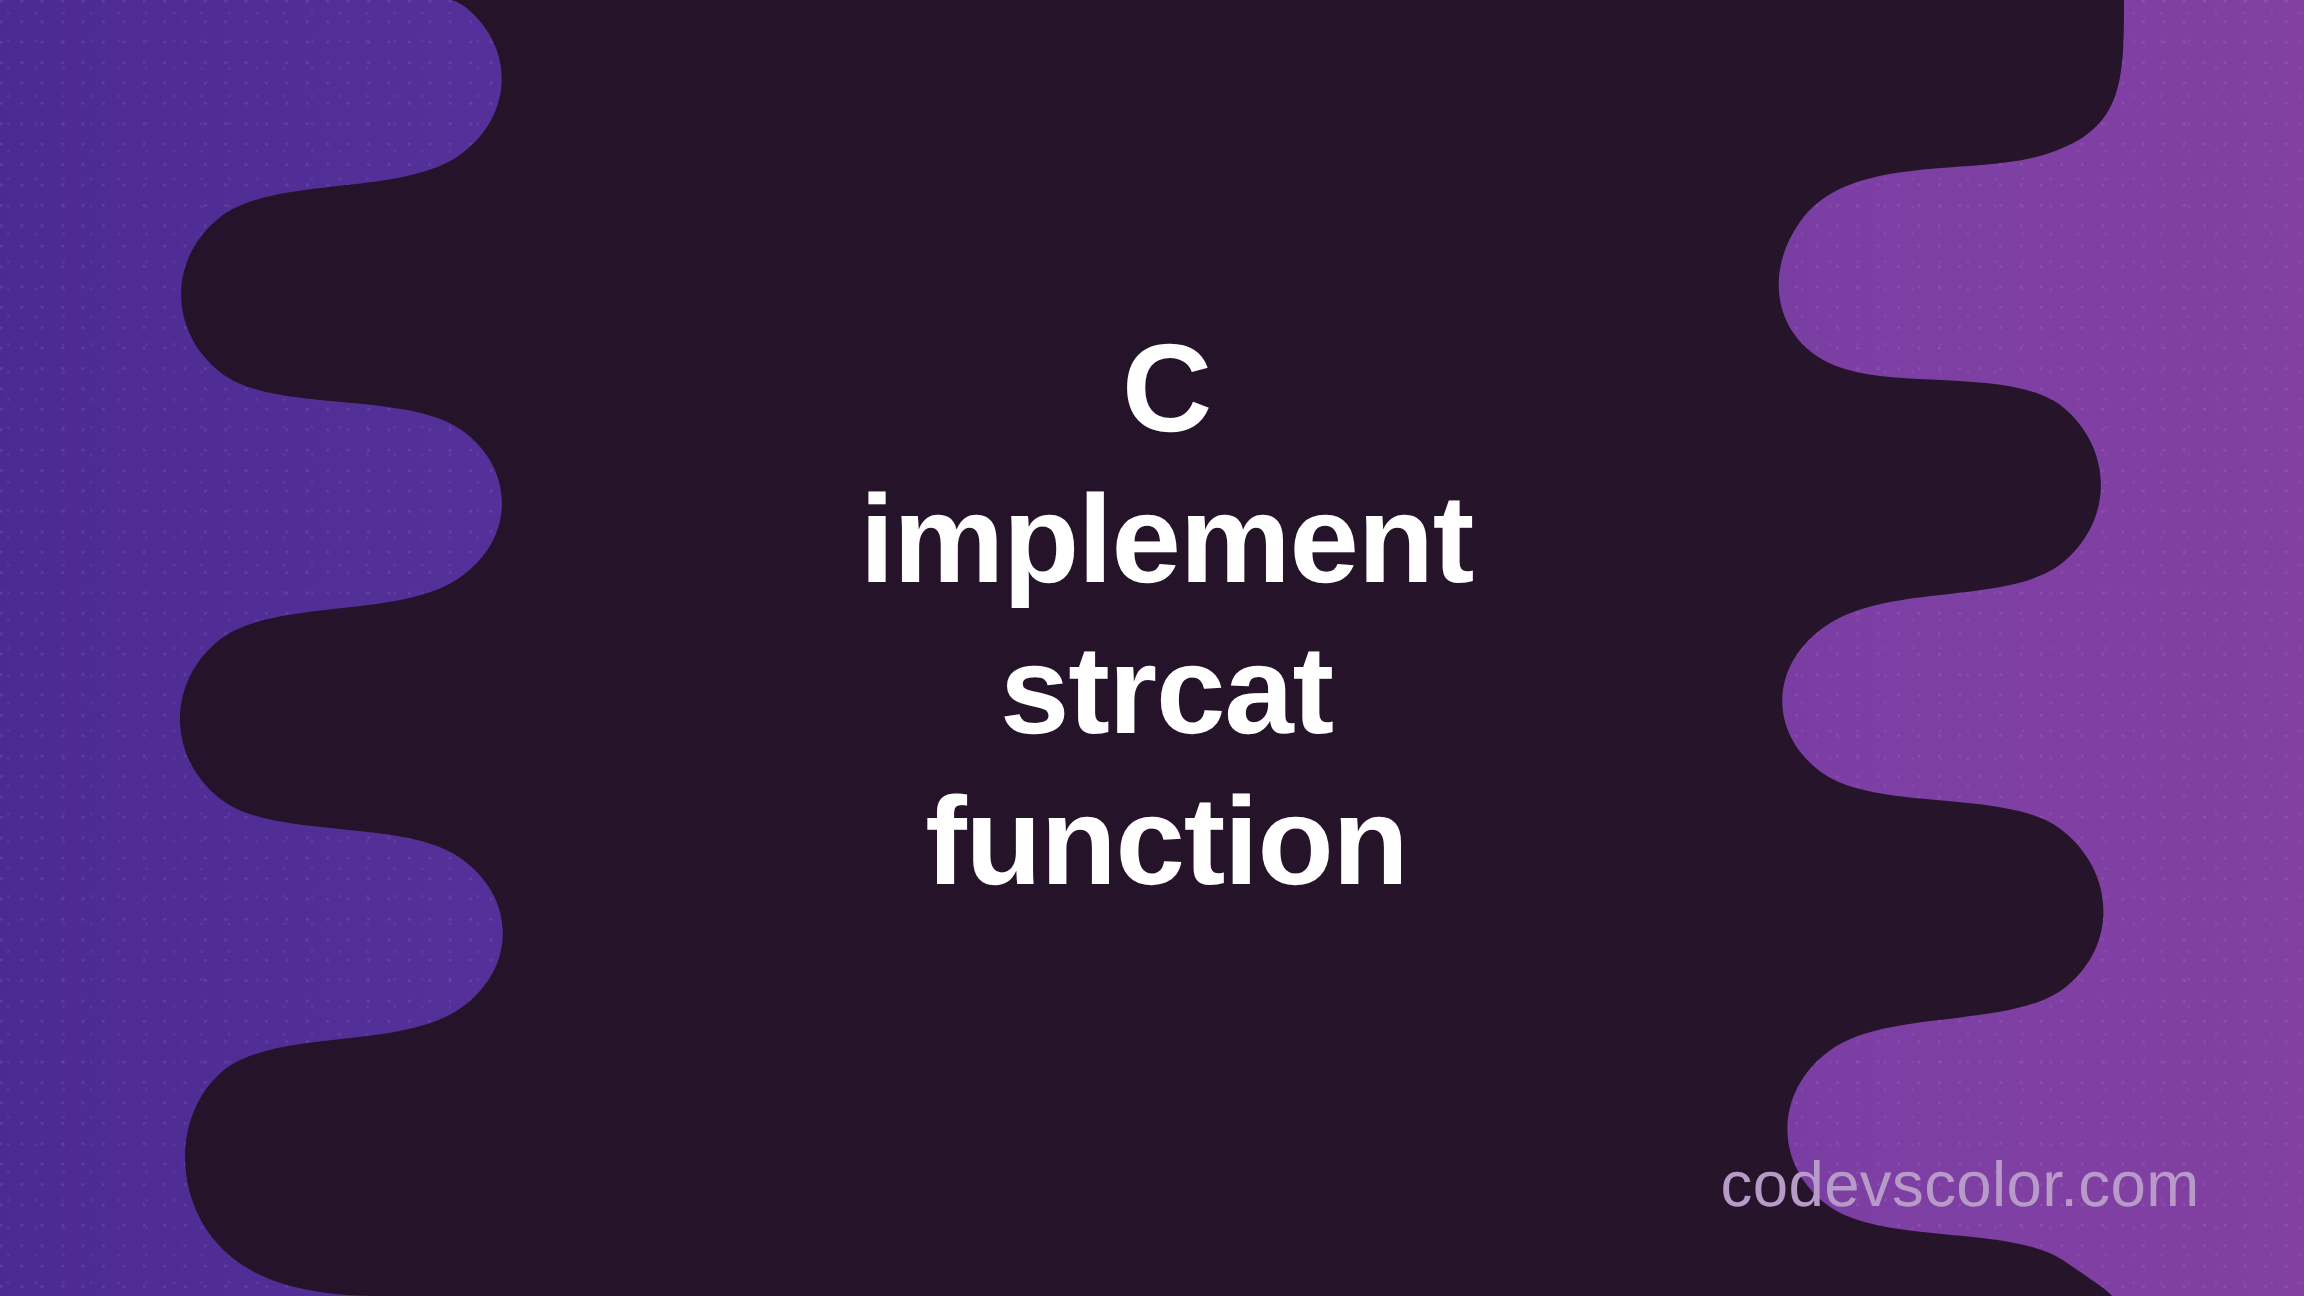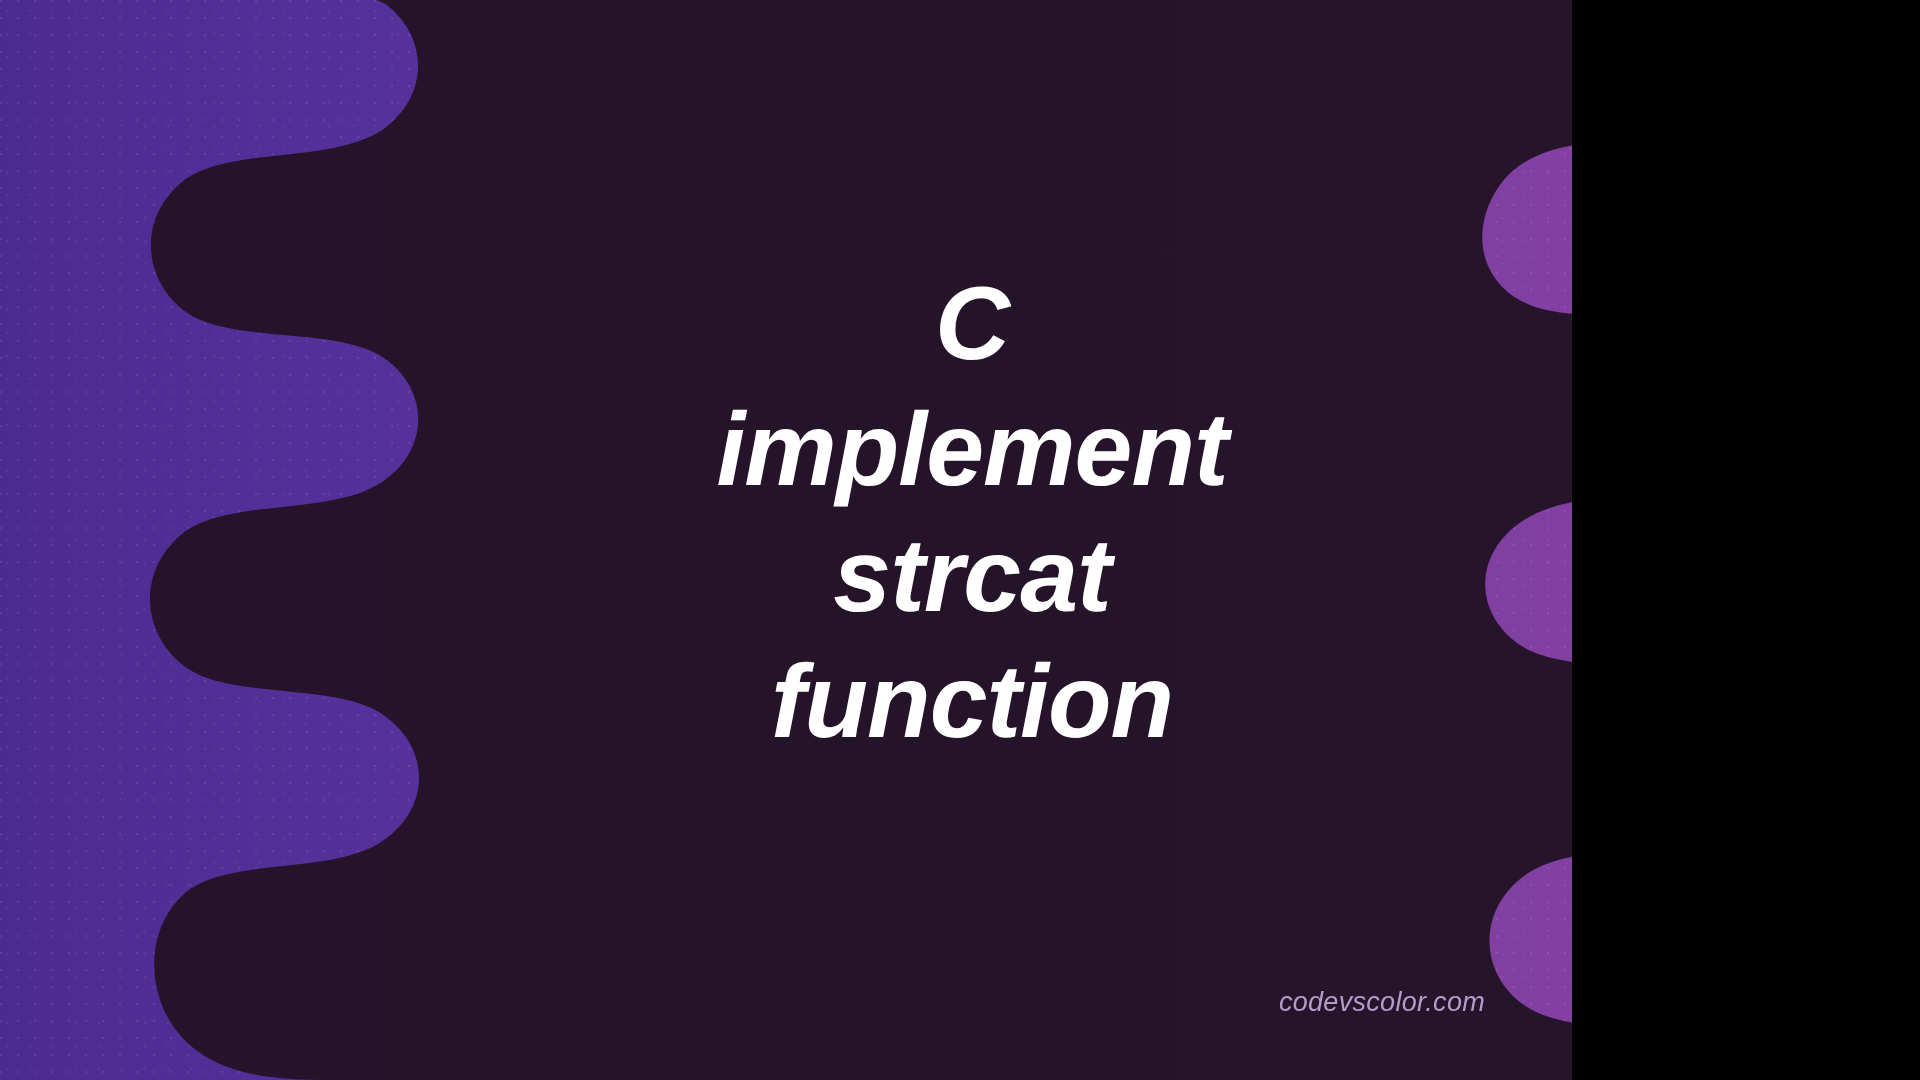--- a/index.html
+++ b/index.html
@@ -6,24 +6,23 @@
     margin: 0;
     padding: 0;
     background: #000;
   }
   body {
     font-family: "Liberation Sans", sans-serif;
   }
 
   #banner {
     position: relative;
-    width: 1572px;
+    width: 1920px;
     height: 1080px;
     overflow: hidden;
-    font-style: italic;
   }
 
   
   #bg-gradient {
     position: absolute;
     inset: 0;
     background: linear-gradient(90deg, #4c2b90 0%, #55309a 22%, #6a379e 58%, #7d3fa3 82%, #833fa2 100%);
   }
 
   
@@ -80,21 +79,21 @@
   }
 
   
   #watermark {
     position: absolute;
     right: 87px;
     bottom: 62px;
     color: #b79ac8;
     font-family: "Liberation Sans", sans-serif;
     font-weight: 400;
-    font-size: 27px;
+    font-size: 53px;
     letter-spacing: .3px;
     white-space: nowrap;
   }
 </style>
 </head>
 <body>
 
 <div id="banner">
 
   <div id="bg-gradient"></div>

